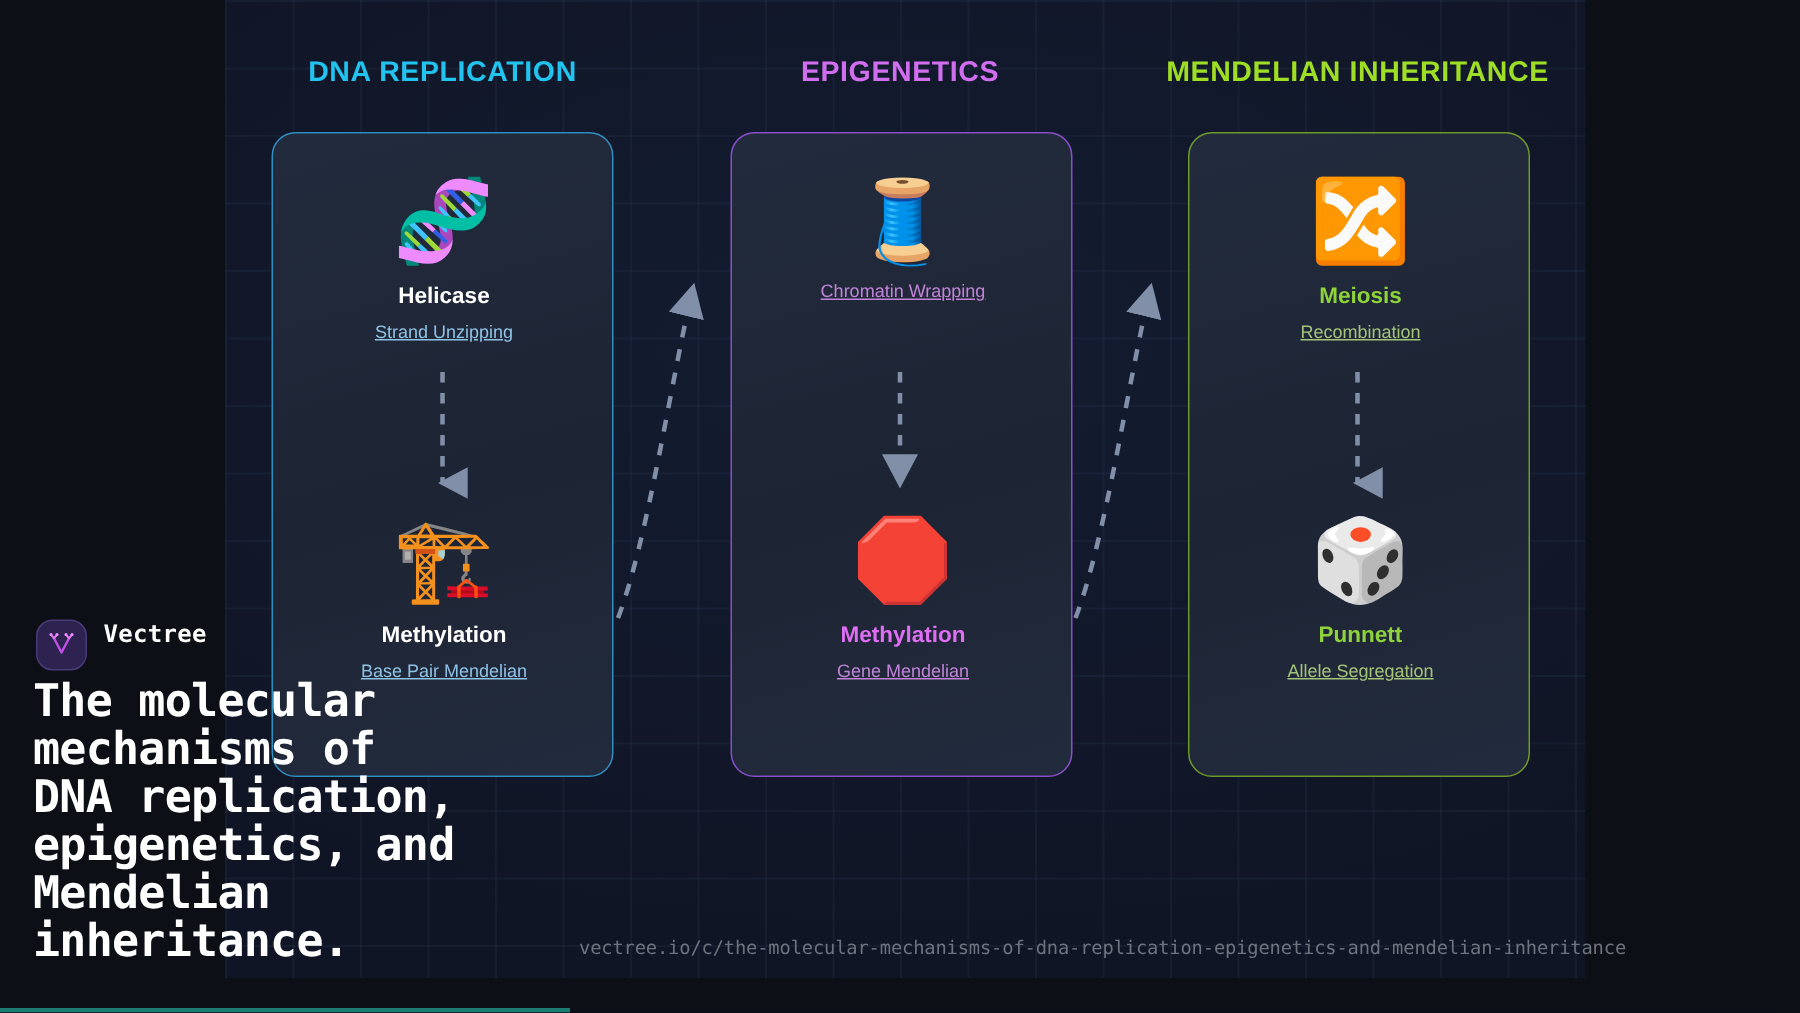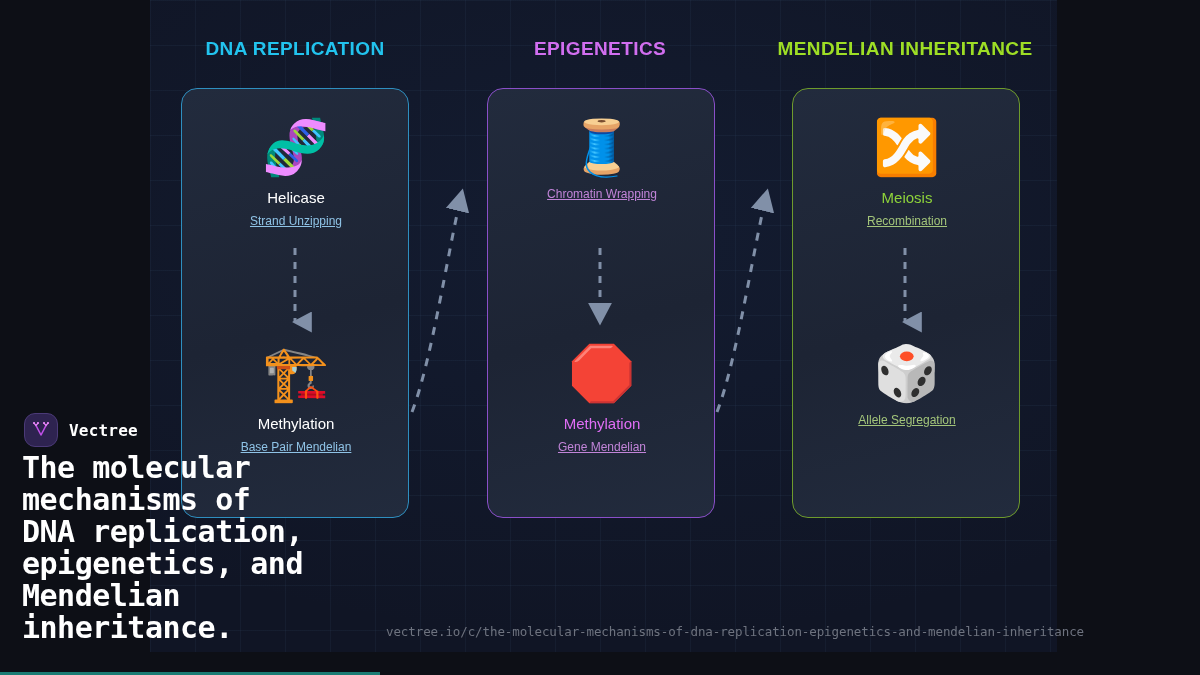--- a/index.html
+++ b/index.html
@@ -47,32 +47,32 @@
   .card.c3 { left:792px; border-color:#6e9b2c; }
 
   
   .node { position:absolute; left:0; width:228px; text-align:center; }
   .node.top    { top:28px; }
   .node.bottom { top:254px; }
   .emoji {
     font-size:54px; line-height:62px; height:62px;
     font-family:"DejaVu Sans", sans-serif;
   }
-  .n-title { font-size:15px; font-weight:normal; margin-top:10px; }
+  .n-title { font-size:15px; font-weight:bold; margin-top:10px; }
   .n-sub   { font-size:12px; margin-top:8px;text-decoration:underline; }
 
   .c1 .n-title { color:#ffffff; }  .c1 .n-sub { color:#8fc3e6; }
   .c2 .n-title { color:#e06ef5; }  .c2 .n-sub { color:#c184d8; }
   .c3 .n-title { color:#8ed33a; }  .c3 .n-sub { color:#a3c57a; }
 
   
   #links { position:absolute; left:0; top:0; width:1200px; height:675px; pointer-events:none; }
 
   
-  #brand { position:absolute; left:24px; top:413px; display:flex; align-items:center; gap:11px; }
+  #brand { position:absolute; left:24px; top:413px; display:flex; align-items:flex-start; gap:11px; }
   #logo {
     width:34px; height:34px; border-radius:11px;
     background:#2e2350; border:1px solid #4b3a78;
     display:flex; align-items:center; justify-content:center;
   }
   #brand-name {
     color:#ffffff; font-size:16px; font-weight:bold;
     font-family:"DejaVu Sans Mono", monospace; letter-spacing:.2px;
   }
 
@@ -131,20 +131,21 @@
   </div>
 
   <div class="card c3">
     <div class="node top">
       <div class="emoji">🔀</div>
       <div class="n-title">Meiosis</div>
       <div class="n-sub">Recombination</div>
     </div>
     <div class="node bottom">
       <div class="emoji">🎲</div>
+      <div class="n-title">Punnett</div>
       <div class="n-sub">Allele Segregation</div>
     </div>
   </div>
 
   <svg id="links" viewBox="0 0 1200 675">
     <defs>
       <marker id="ah-down" markerWidth="7" markerHeight="7" refX="3.5" refY="5.6" orient="auto">
         <path d="M0,0 L7,0 L3.5,6.6 Z" fill="#8190a8"></path>
       </marker>
       <marker id="ah-right" markerWidth="8" markerHeight="8" refX="6.4" refY="4" orient="auto">

